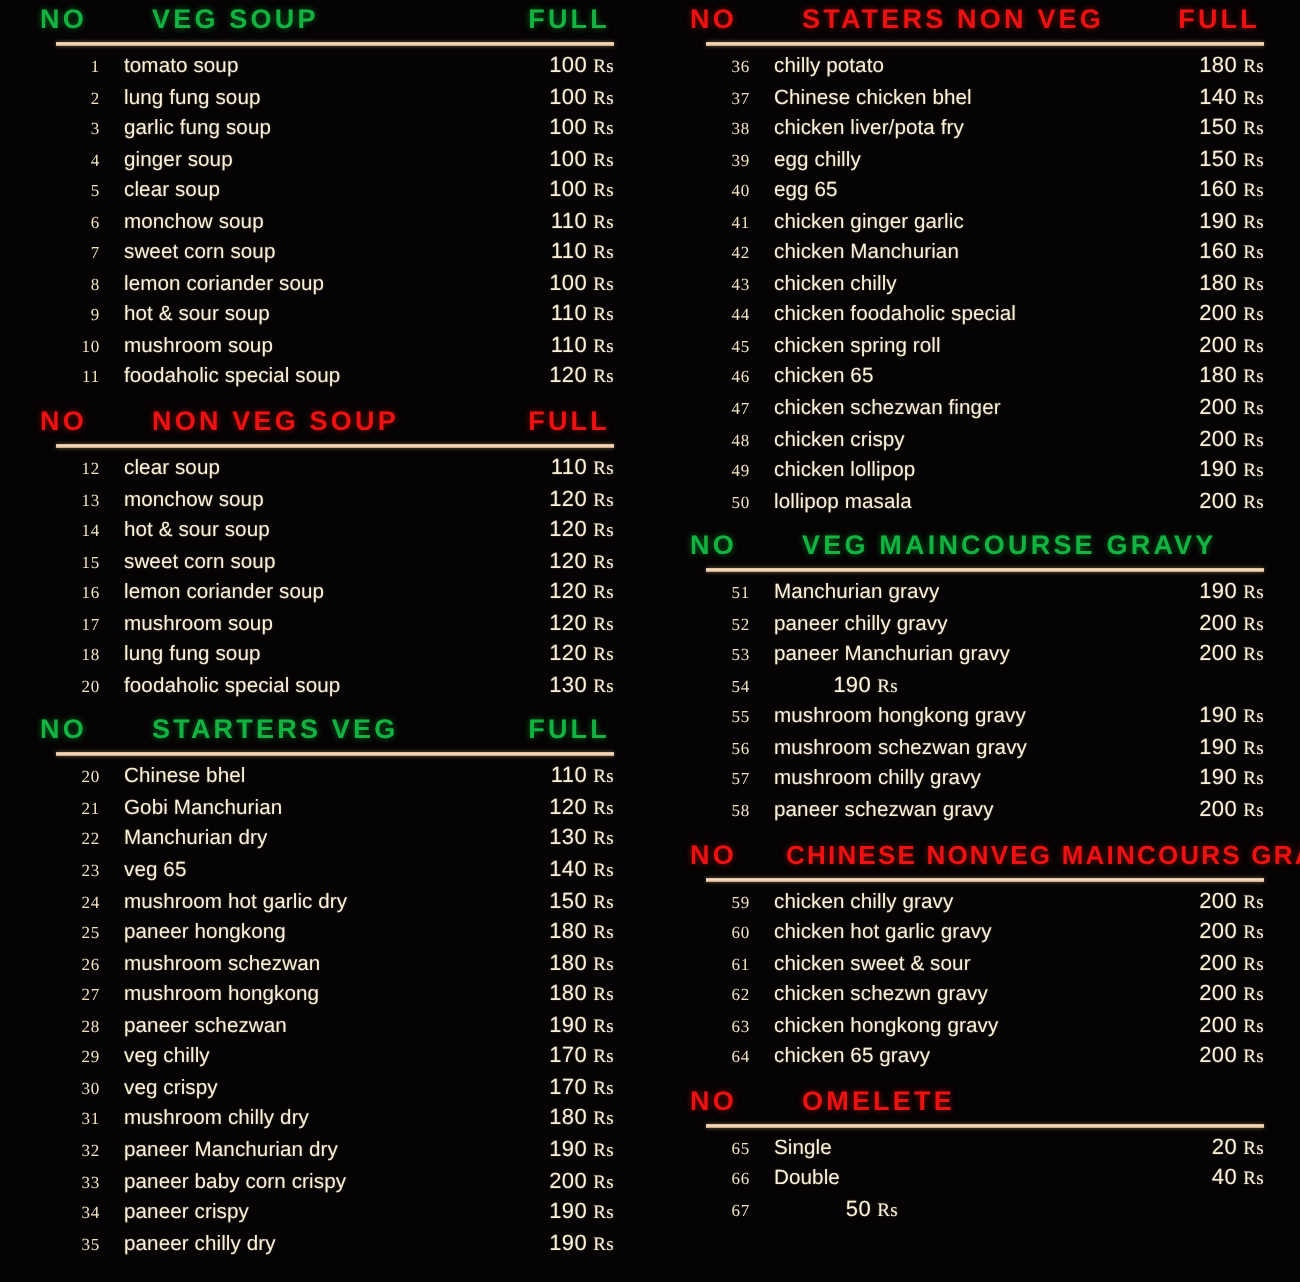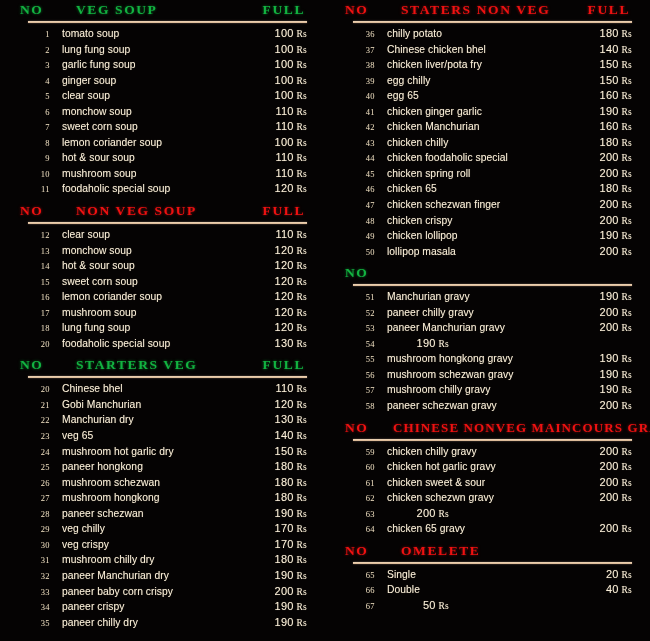--- a/index.html
+++ b/index.html
@@ -27,21 +27,21 @@
     position: relative;
   }
 
   
   .section {
     width: 100%;
   }
   .section-header {
     display: flex;
     align-items: baseline;
-    font-family: Liberation Serif, serif;
+    font-family: Liberation Sans, sans-serif;
     font-weight: bold;
     font-size: 13.5px;
     letter-spacing: 1.6px;
     height: 19px;
     line-height: 19px;
     white-space: nowrap;
   }
   .section-header.green { color: #12b341; text-shadow: 0 0 3px rgba(18,200,70,.55); }
   .section-header.red   { color: #ef1111; text-shadow: 0 0 3px rgba(255,30,30,.5); }
 
@@ -413,20 +413,21 @@
             <span class="r-no">50</span>
             <span class="r-name">lollipop masala</span>
             <span class="r-price"><span class="amt">200</span><span class="cur">Rs</span></span>
           </div>
         </div>
       </div>
       <div class="sec-gap"></div>
       <div class="section">
         <div class="section-header green">
           <span class="sh-no">NO</span>
+          <span class="sh-title">VEG MAINCOURSE GRAVY</span>
         </div>
         <div class="rule"></div>
         <div class="rows">
           <div class="row">
             <span class="r-no">51</span>
             <span class="r-name">Manchurian gravy</span>
             <span class="r-price"><span class="amt">190</span><span class="cur">Rs</span></span>
           </div>
           <div class="row">
             <span class="r-no">52</span>
@@ -487,20 +488,21 @@
             <span class="r-name">chicken sweet &amp; sour</span>
             <span class="r-price"><span class="amt">200</span><span class="cur">Rs</span></span>
           </div>
           <div class="row">
             <span class="r-no">62</span>
             <span class="r-name">chicken schezwn gravy</span>
             <span class="r-price"><span class="amt">200</span><span class="cur">Rs</span></span>
           </div>
           <div class="row">
             <span class="r-no">63</span>
+            <span class="r-name">chicken hongkong gravy</span>
             <span class="r-price"><span class="amt">200</span><span class="cur">Rs</span></span>
           </div>
           <div class="row">
             <span class="r-no">64</span>
             <span class="r-name">chicken 65 gravy</span>
             <span class="r-price"><span class="amt">200</span><span class="cur">Rs</span></span>
           </div>
         </div>
       </div>
       <div class="sec-gap"></div>

